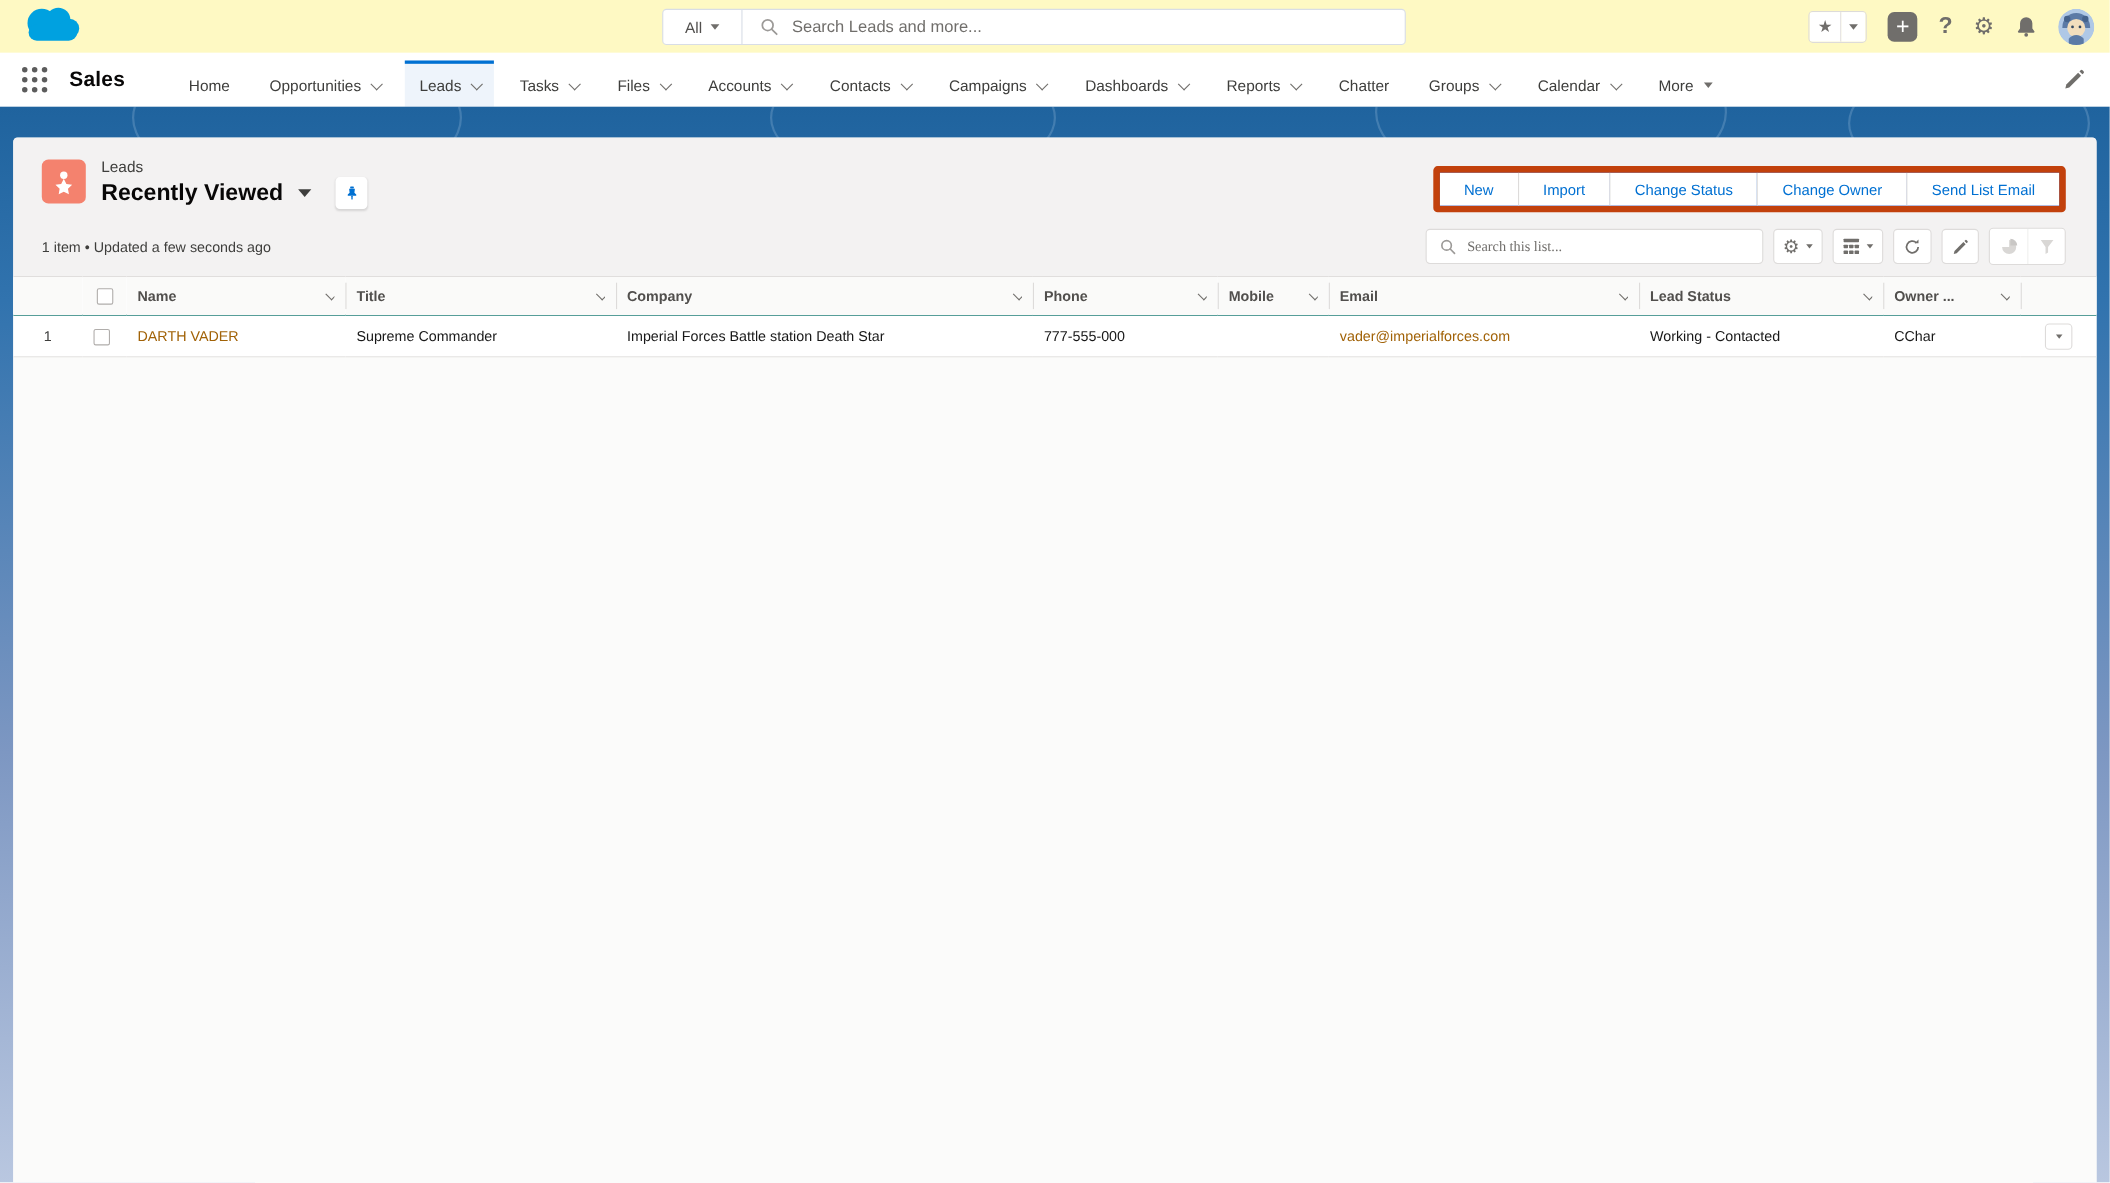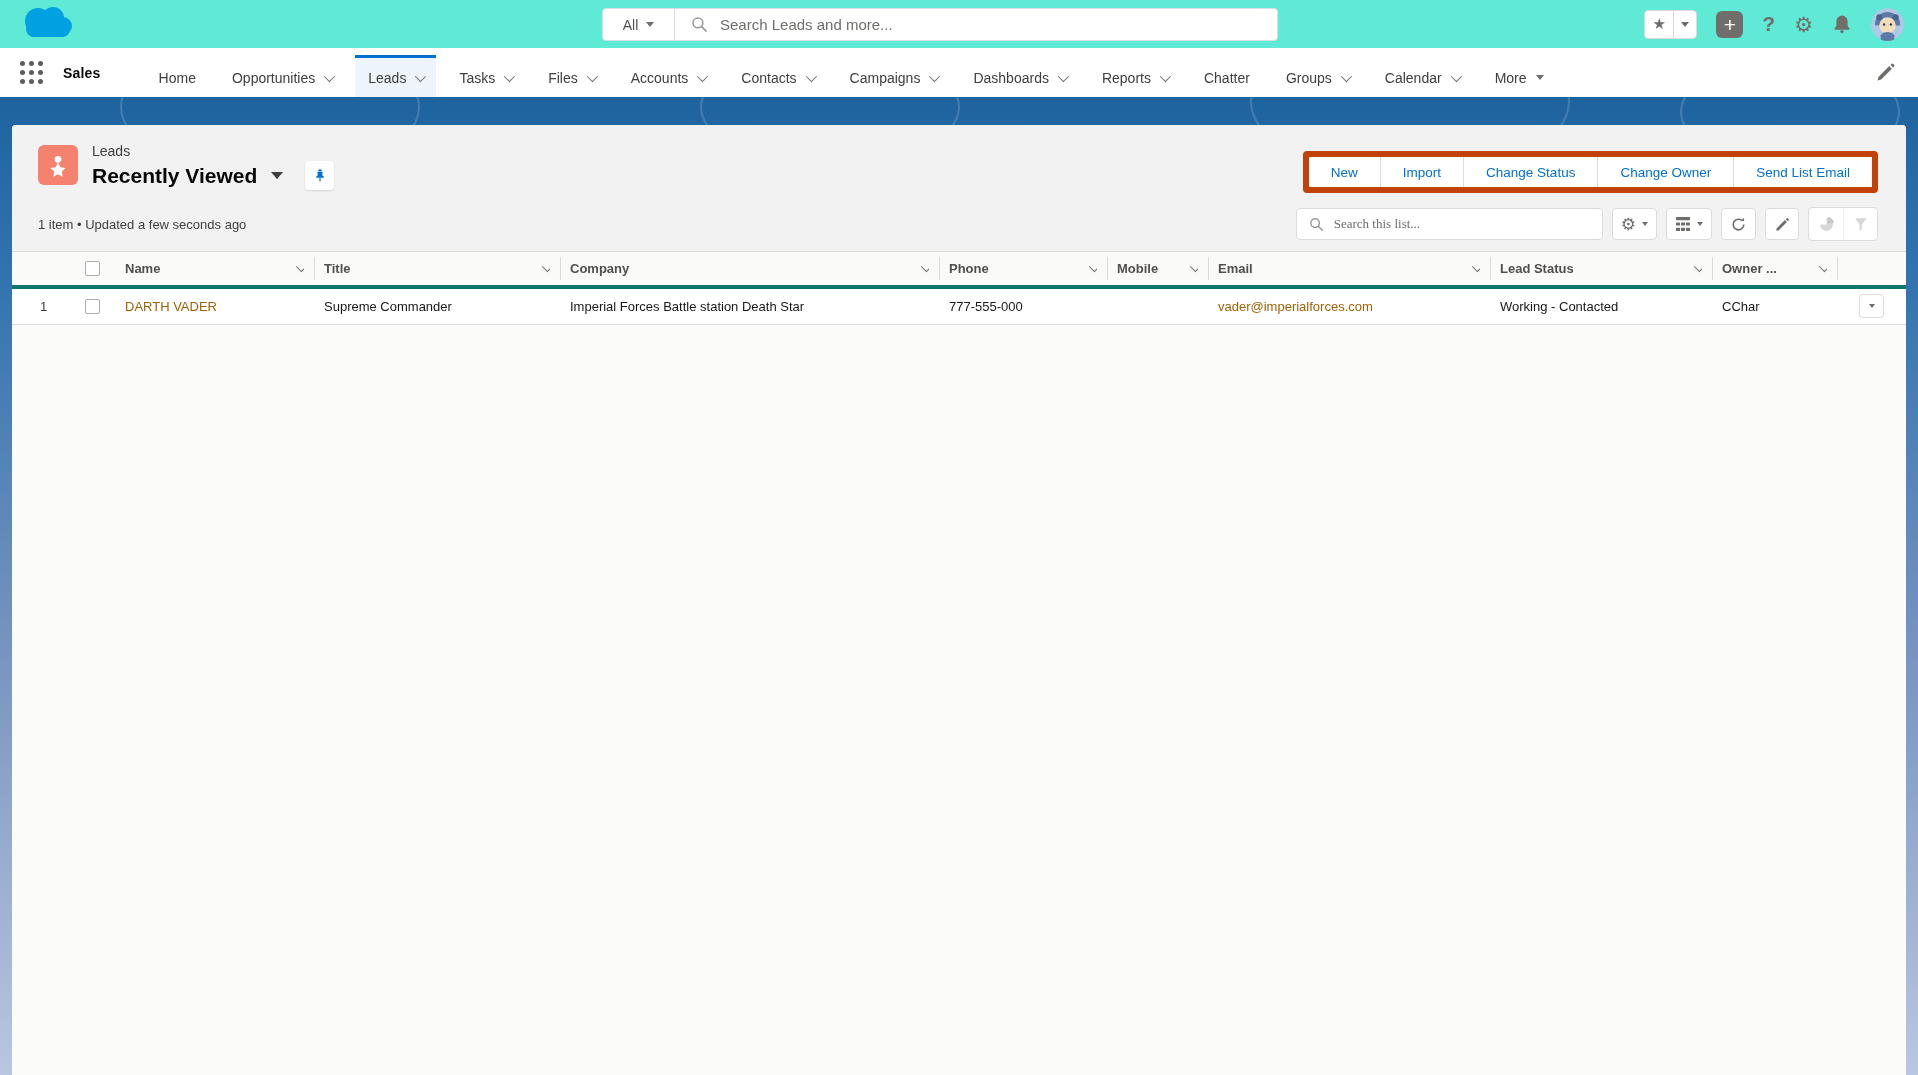--- a/index.html
+++ b/index.html
@@ -3,21 +3,21 @@
 <meta charset="utf-8">
 <style>
   * { box-sizing: border-box; margin: 0; padding: 0; }
   html,body { width: 1918px; height: 1075px; overflow: hidden; }
   body {
     font-family: "Liberation Sans", "DejaVu Sans", sans-serif;
     font-size: 13px; color: #3e3e3c; background: #fff;
   }
 
   
-  .topbar { position: relative; height: 48px; background: #5eead4; }
+  .topbar { position: relative; height: 48px; background: #fef9c3; }
   .logo { position: absolute; left: 18px; top: 3px; width: 58px; height: 42px; }
   .gsearch {
     position: absolute; left: 602px; top: 8px; width: 676px; height: 33px;
     border: 1px solid #d8dde6; border-radius: 4px; background: #fff;
     display: flex; align-items: center;
   }
   .gsearch-scope {
     width: 72px; height: 100%; display: flex; align-items: center; justify-content: center;
     gap: 8px; border-right: 1px solid #d8dde6; color: #514f4d; font-size: 14px; cursor: pointer;
   }
@@ -41,21 +41,21 @@
   }
   .help-q { font-size: 21px; font-weight: 700; color: #706e6b; cursor: pointer; }
   .gear-glyph { font-size: 21px; color: #706e6b; line-height: 1; cursor: pointer; }
   .bell { width: 20px; height: 22px; cursor: pointer; }
   .avatar { width: 33px; height: 33px; border-radius: 50%; overflow: hidden; cursor: pointer; }
 
   
   .navbar { height: 49px; background: #fff; display: flex; align-items: stretch; padding-left: 20px; position: relative; }
   .waffle { align-self: center; display: grid; grid-template-columns: repeat(3, 5px); grid-gap: 4px; margin-right: 20px; cursor: pointer; }
   .waffle i { width: 5px; height: 5px; border-radius: 50%; background: #5c5c5c; }
-  .app-name { align-self: center; font-size: 14px; font-weight: 700; color: #080707; letter-spacing: .2px; margin-right: 40px; }
+  .app-name { align-self: center; font-size: 19px; font-weight: 700; color: #080707; letter-spacing: .2px; margin-right: 40px; }
   .tabs { display: flex; align-items: flex-end; }
   .tab {
     height: 42px; display: flex; align-items: center; gap: 9px; padding: 0 13px; margin: 0 5px;
     font-size: 14px; color: #3e3e3c; cursor: pointer; border-top: 3px solid transparent; white-space: nowrap;
   }
   .tab.active { background: #eef4fb; border-top-color: #0070d2; }
   .chev { width: 8px; height: 8px; border-right: 1.6px solid #706e6b; border-bottom: 1.6px solid #706e6b; transform: rotate(45deg) translateY(-2px); display: inline-block; }
   .nav-pencil { position: absolute; right: 22px; top: 14px; width: 20px; height: 20px; cursor: pointer; }
 
   
@@ -96,22 +96,22 @@
     display: flex; align-items: center; justify-content: center; gap: 6px; padding: 0 8px; cursor: pointer;
   }
   .icon-pair { display: flex; border: 1px solid #dddbda; border-radius: 4px; overflow: hidden; background: #fff; }
   .icon-pair .half { width: 34px; height: 32px; display: flex; align-items: center; justify-content: center; border-left: 1px solid #f0efee; }
   .icon-pair .half:first-child { border-left: none; }
   .small-caret { width: 0; height: 0; border-left: 3.8px solid transparent; border-right: 3.8px solid transparent; border-top: 4.6px solid #706e6b; }
 
   
   table { width: 100%; border-collapse: collapse; table-layout: fixed; background: #fff; }
   thead th {
-    height: 35px; background: #fafaf9; border-top: 1px solid #dddbda; border-bottom: 4px solid #0f766e;
-    font-size: 13px; font-weight: 700; color: #514f4d; text-align: left; padding: 0 10px; position: relative; cursor: pointer;
+    height: 35px; background: #fafaf9; border-top: 1px solid #dddbda; border-bottom: 1px solid #0f766e;
+    font-size: 13px; font-weight: 700; color: #514f4d; text-align: center; padding: 0 10px; position: relative; cursor: pointer;
   }
   thead th .th-inner { display: flex; align-items: center; justify-content: space-between; gap: 4px; overflow: hidden; white-space: nowrap; }
   thead th + th::before { content: ""; position: absolute; left: 0; top: 5px; bottom: 5px; width: 1px; background: #dddbda; }
   thead th.no-divider::before { display: none; }
   tbody td { height: 38px; border-bottom: 1px solid #dddbda; padding: 0 10px; font-size: 13px; color: #181818; white-space: nowrap; overflow: hidden; }
   .row-num { color: #3e3e3c; text-align: center; }
   .cbx { width: 15px; height: 15px; border: 1px solid #b0adab; border-radius: 2px; background: #fff; display: inline-block; vertical-align: middle; cursor: pointer; }
   a.cell-link { color: #a16207; text-decoration: none; cursor: pointer; }
   .row-action { width: 25px; height: 24px; border: 1px solid #dddbda; border-radius: 4px; background: #fff; display: flex; align-items: center; justify-content: center; cursor: pointer; margin: 0 auto; }
   .table-rest { flex: 1; background: #fbfbfa; }

